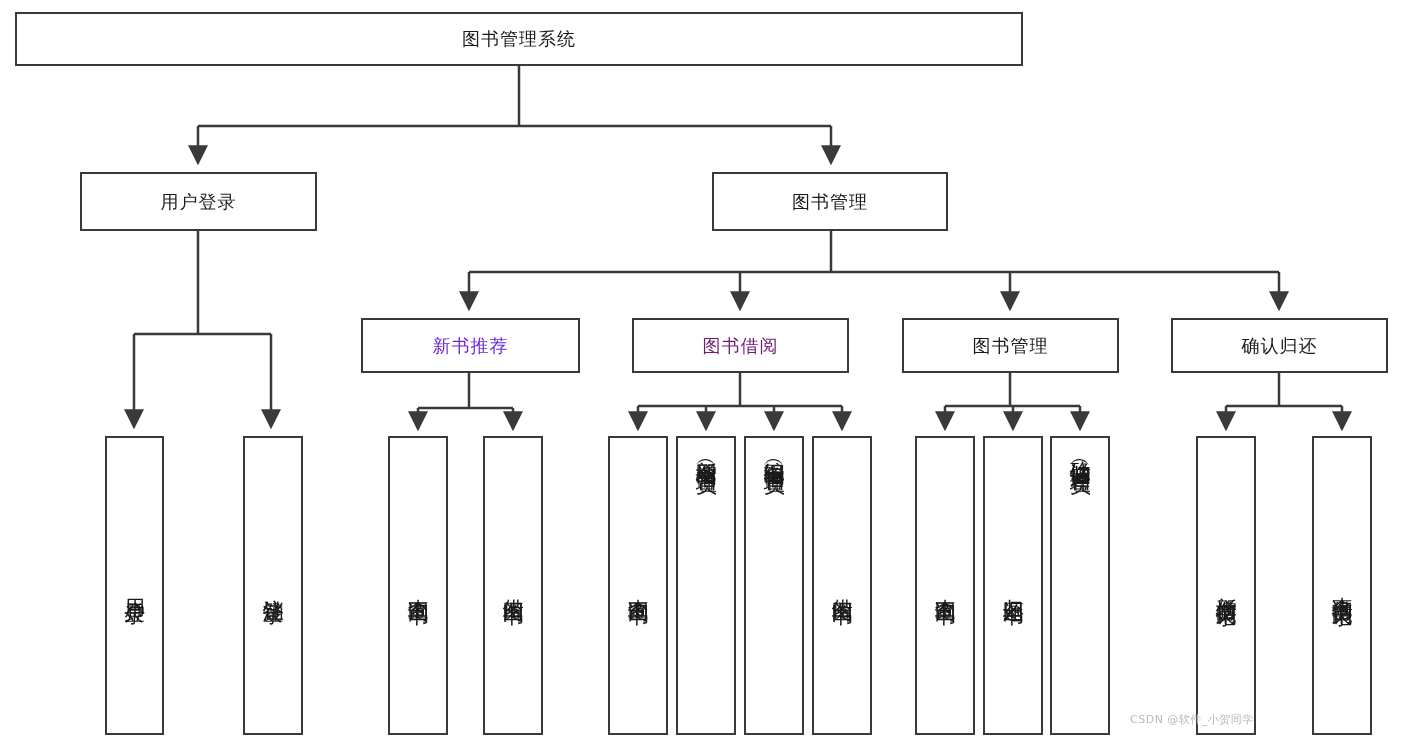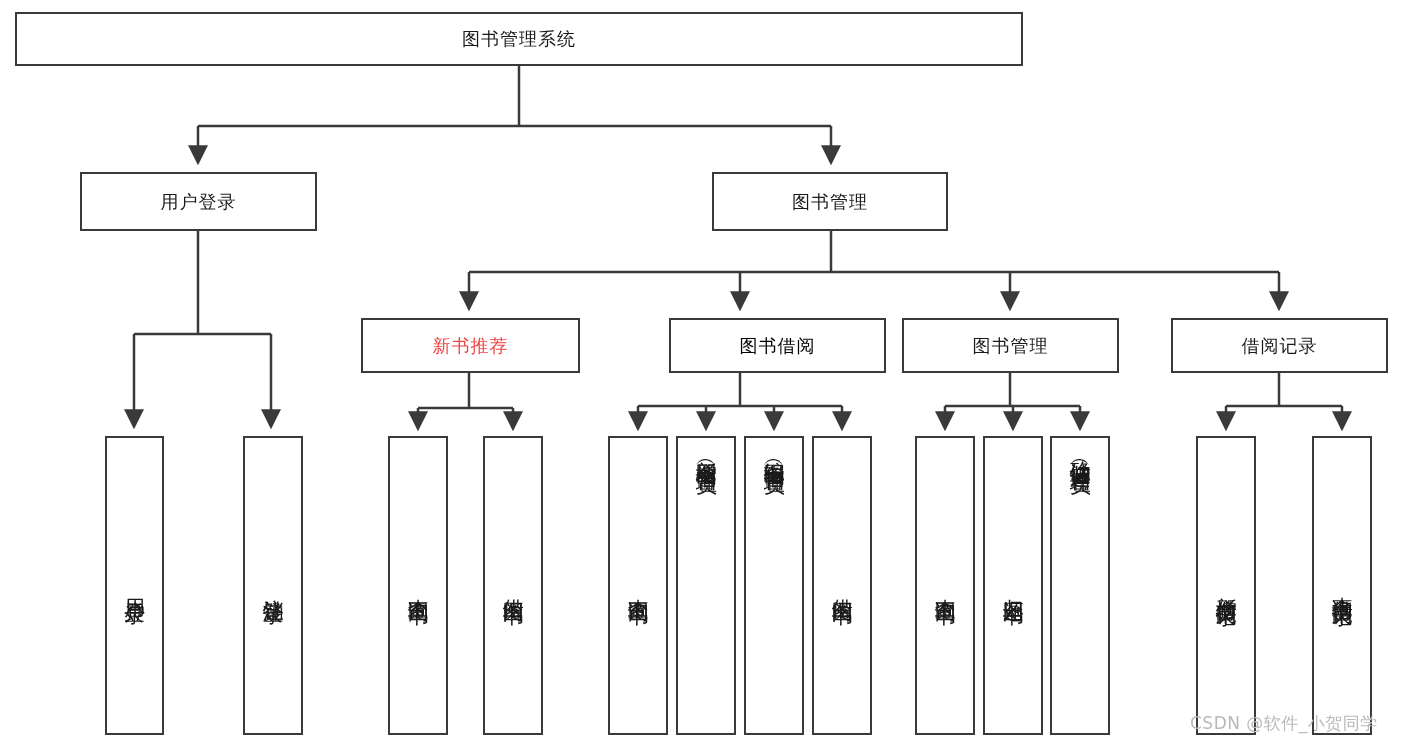--- a/index.html
+++ b/index.html
@@ -55,23 +55,23 @@
   }
   .node.vert.tall {
     padding-top: 6px;
   }
   .node.vert.mid {
     justify-content: center;
     padding-top: 0;
   }
   .watermark {
     position: absolute;
-    left: 1190px;
+    left: 1130px;
     top: 712px;
-    font-size: 17px;
+    font-size: 11px;
     color: #b9b9b9;
     letter-spacing: 0.5px;
     white-space: nowrap;
     z-index: 3;
   }
 </style>
 </head>
 <body>
 
 <div id="canvas">
@@ -124,24 +124,24 @@
       <path d="M 1226 406 L 1226 428" marker-end="url(#arrow)"></path>
       <path d="M 1342 406 L 1342 428" marker-end="url(#arrow)"></path>
     </g>
   </svg>
 
   <div class="node horiz" style="left: 15px; top: 12px; width: 1008px; height: 54px; border-color: rgb(58, 58, 58); background: rgb(255, 255, 255); color: rgb(26, 26, 26);">图书管理系统</div>
 
   <div class="node horiz" style="left: 80px; top: 172px; width: 237px; height: 59px; border-color: rgb(58, 58, 58); background: rgb(255, 255, 255); color: rgb(26, 26, 26);">用户登录</div>
   <div class="node horiz" style="left: 712px; top: 172px; width: 236px; height: 59px; border-color: rgb(58, 58, 58); background: rgb(255, 255, 255); color: rgb(26, 26, 26);">图书管理</div>
 
-  <div class="node horiz" style="left: 361px; top: 318px; width: 219px; height: 55px; border-color: rgb(58, 58, 58); background: rgb(255, 255, 255); color: #ef4444;">新书推荐</div>
-  <div class="node horiz" style="left: 632px; top: 318px; width: 217px; height: 55px; border-color: rgb(58, 58, 58); background: rgb(255, 255, 255); color: #000000; margin-left: 37px;">图书借阅</div>
+  <div class="node horiz" style="left: 361px; top: 318px; width: 219px; height: 55px; border-color: rgb(58, 58, 58); background: rgb(255, 255, 255); color: #6d28d9;">新书推荐</div>
+  <div class="node horiz" style="left: 632px; top: 318px; width: 217px; height: 55px; border-color: rgb(58, 58, 58); background: rgb(255, 255, 255); color: #701a75;">图书借阅</div>
   <div class="node horiz" style="left: 902px; top: 318px; width: 217px; height: 55px; border-color: rgb(58, 58, 58); background: rgb(255, 255, 255); color: rgb(26, 26, 26);">图书管理</div>
-  <div class="node horiz" style="left: 1171px; top: 318px; width: 217px; height: 55px; border-color: rgb(58, 58, 58); background: rgb(255, 255, 255); color: rgb(26, 26, 26);">借阅记录</div>
+  <div class="node horiz" style="left: 1171px; top: 318px; width: 217px; height: 55px; border-color: rgb(58, 58, 58); background: rgb(255, 255, 255); color: rgb(26, 26, 26);">确认归还</div>
 
   <div class="node vert mid" style="left: 105px; top: 436px; width: 59px; height: 299px; border-color: rgb(58, 58, 58); background: rgb(255, 255, 255); color: rgb(26, 26, 26);">用户登录</div>
   <div class="node vert mid" style="left: 243px; top: 436px; width: 60px; height: 299px; border-color: rgb(58, 58, 58); background: rgb(255, 255, 255); color: rgb(26, 26, 26);">注销登录</div>
   <div class="node vert mid" style="left: 388px; top: 436px; width: 60px; height: 299px; border-color: rgb(58, 58, 58); background: rgb(255, 255, 255); color: rgb(26, 26, 26);">查询图书</div>
   <div class="node vert mid" style="left: 483px; top: 436px; width: 60px; height: 299px; border-color: rgb(58, 58, 58); background: rgb(255, 255, 255); color: rgb(26, 26, 26);">借阅图书</div>
   <div class="node vert mid" style="left: 608px; top: 436px; width: 60px; height: 299px; border-color: rgb(58, 58, 58); background: rgb(255, 255, 255); color: rgb(26, 26, 26);">查询图书</div>
   <div class="node vert tall" style="left: 676px; top: 436px; width: 60px; height: 299px; border-color: rgb(58, 58, 58); background: rgb(255, 255, 255); color: rgb(26, 26, 26);">新增图书（管理员）</div>
   <div class="node vert tall" style="left: 744px; top: 436px; width: 60px; height: 299px; border-color: rgb(58, 58, 58); background: rgb(255, 255, 255); color: rgb(26, 26, 26);">编辑图书（管理员）</div>
   <div class="node vert mid" style="left: 812px; top: 436px; width: 60px; height: 299px; border-color: rgb(58, 58, 58); background: rgb(255, 255, 255); color: rgb(26, 26, 26);">借阅图书</div>
   <div class="node vert mid" style="left: 915px; top: 436px; width: 60px; height: 299px; border-color: rgb(58, 58, 58); background: rgb(255, 255, 255); color: rgb(26, 26, 26);">查询图书</div>

